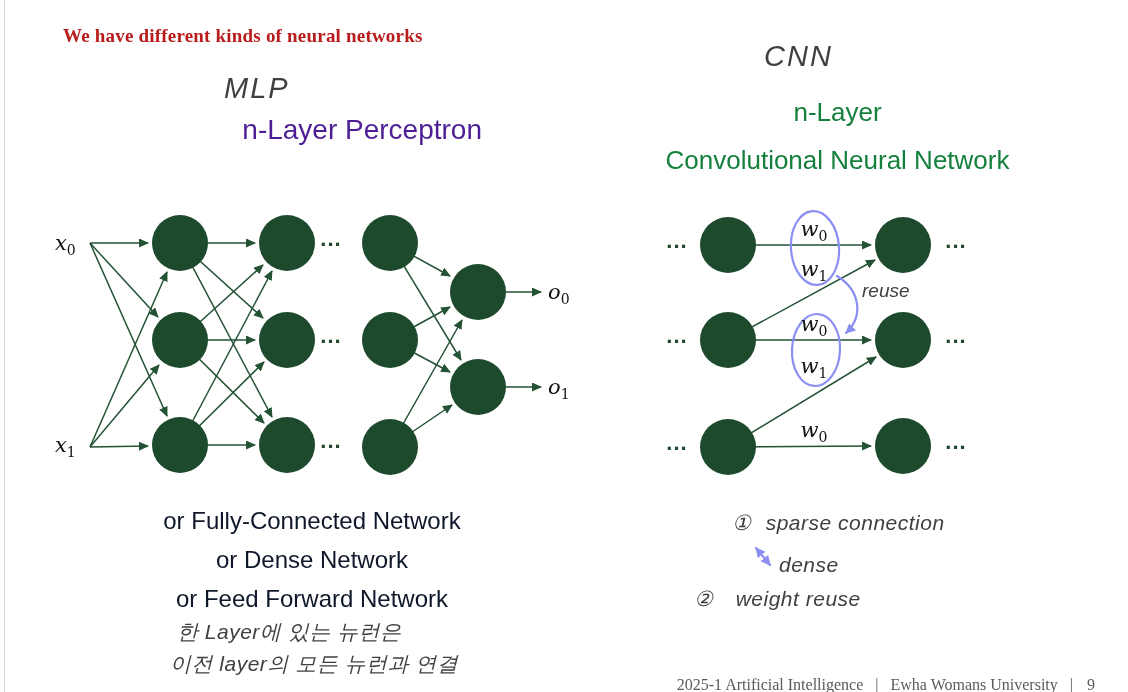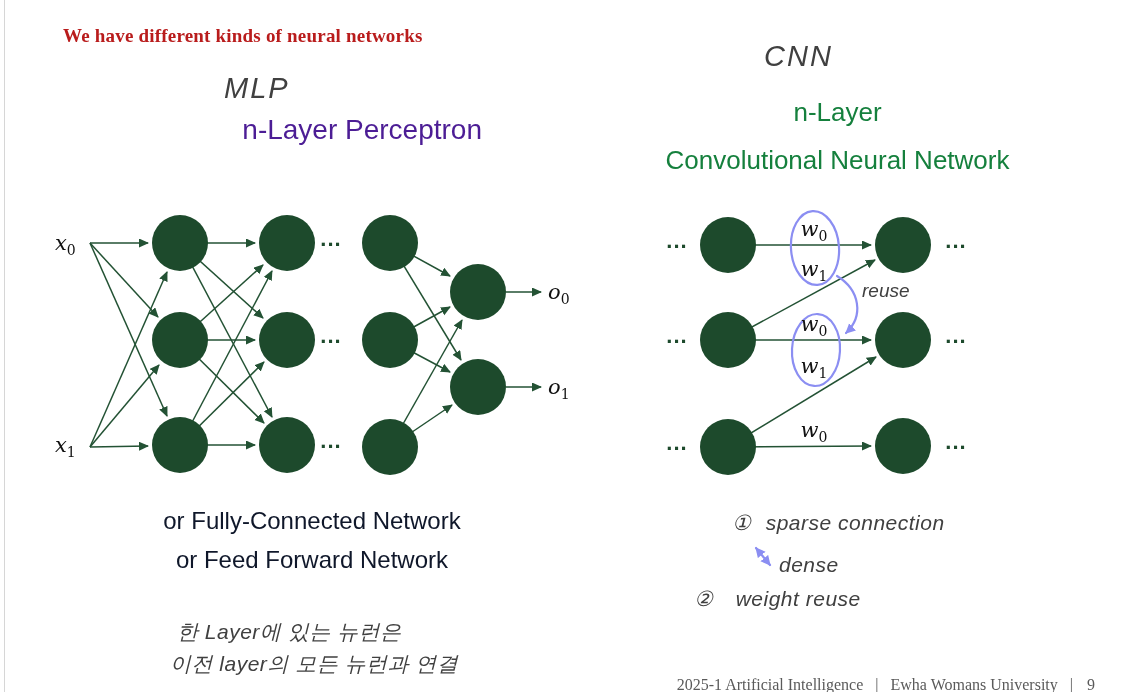--- a/index.html
+++ b/index.html
@@ -148,20 +148,21 @@
 <div class="abs mathlab" style="left:792px;top:217px;width:44px;text-align:center;"><span>w</span><sub>0</sub></div>
 <div class="abs mathlab" style="left:792px;top:257px;width:44px;text-align:center;"><span>w</span><sub>1</sub></div>
 <div class="abs mathlab" style="left:792px;top:312px;width:44px;text-align:center;"><span>w</span><sub>0</sub></div>
 <div class="abs mathlab" style="left:792px;top:354px;width:44px;text-align:center;"><span>w</span><sub>1</sub></div>
 <div class="abs mathlab" style="left:792px;top:418px;width:44px;text-align:center;"><span>w</span><sub>0</sub></div>
 
 <div class="abs hand reuse-lab" style="left:862px;top:280px;">reuse</div>
 
 <div class="abs altnames">
   <div>or Fully-Connected Network</div>
+  <div>or Dense Network</div>
   <div>or Feed Forward Network</div>
 </div>
 
 <div class="abs hand note" style="left:177px;top:618px;">한 Layer에 있는 뉴런은</div>
 <div class="abs hand note" style="left:170px;top:650px;">이전 layer의 모든 뉴런과 연결</div>
 
 <div class="abs hand annot" style="left:692px;top:511px;margin-left:40px;">
   <span>①</span>
   <span style="margin-left:8px;">sparse connection</span>
 </div>

